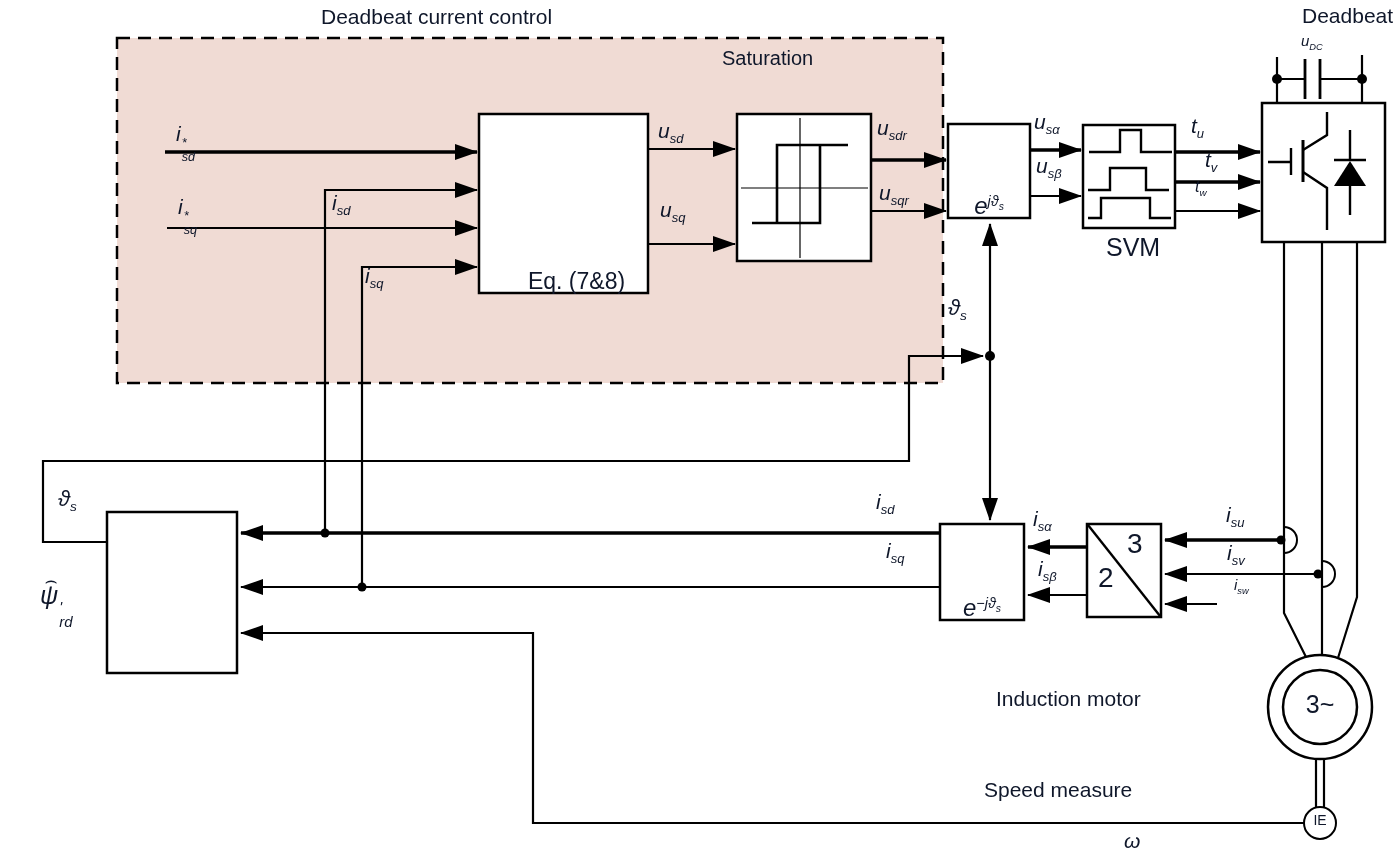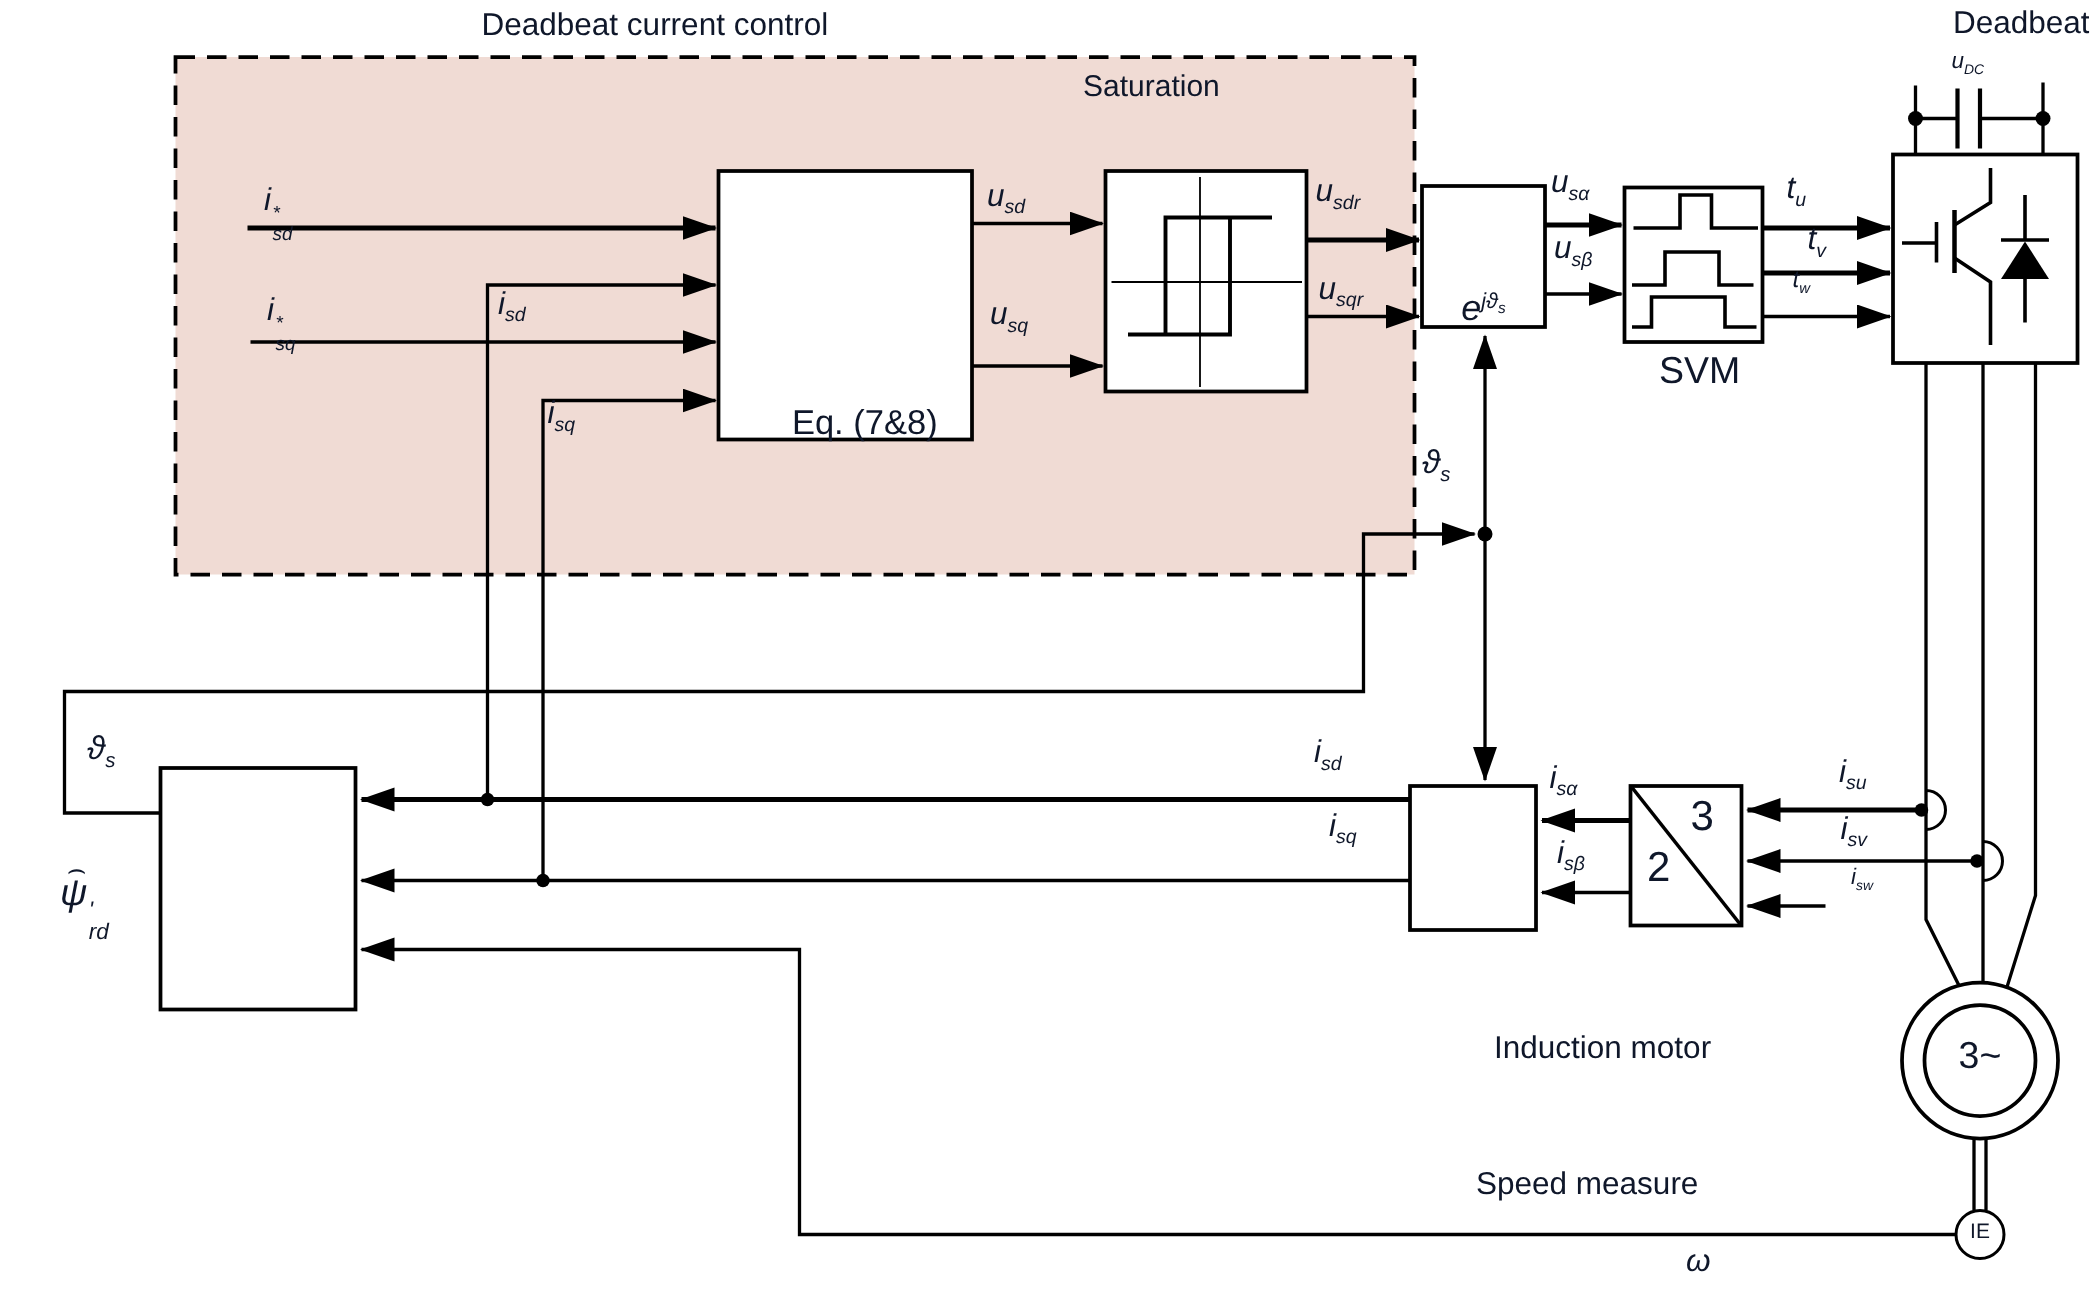--- a/index.html
+++ b/index.html
@@ -131,20 +131,23 @@
 <div class="lbl roman" style="left:1106px;top:234px;font-size:25px"><span>SVM</span></div>
 <div class="lbl roman" style="left:996px;top:688px;font-size:21px"><span>Induction motor</span></div>
 <div class="lbl roman" style="left:984px;top:779px;font-size:21px"><span>Speed measure</span></div>
 
 <div class="lbl roman blockl" style="left:479px;top:114px;width:195px;height:179px;font-size:23px">
       <span>Eq. (7&amp;8)</span>
     </div>
 <div class="lbl math blockl" style="left:948px;top:124px;width:82px;height:94px;font-size:24px">
       <span><span>e</span><span class="psup"><span>jϑ</span><sub>s</sub></span></span>
     </div>
+<div class="lbl math blockl" style="left:940px;top:524px;width:84px;height:96px;font-size:24px">
+      <span><span>e</span><span class="psup"><span>−jϑ</span><sub>s</sub></span></span>
+    </div>
 <div class="lbl roman" style="left:1127px;top:529px;font-size:28px"><span>3</span></div>
 <div class="lbl roman" style="left:1098px;top:563px;font-size:28px"><span>2</span></div>
 <div class="lbl roman blockl" style="left:1292px;top:691px;width:56px;font-size:25px">
       <span>3~</span>
     </div>
 <div class="lbl roman blockl" style="left:1304px;top:813px;width:32px;font-size:14px">
       <span>IE</span>
     </div>
 
 <div class="lbl math" style="left:176px;top:123px;font-size:21px"><span>i</span><span class="ss">

